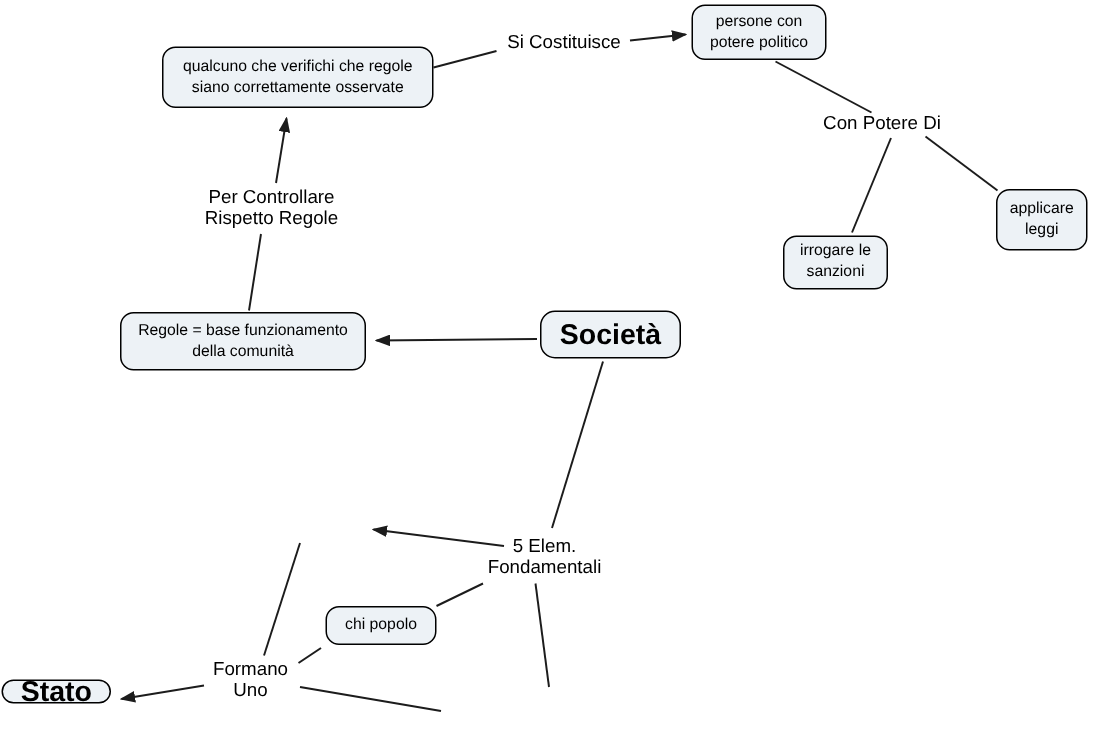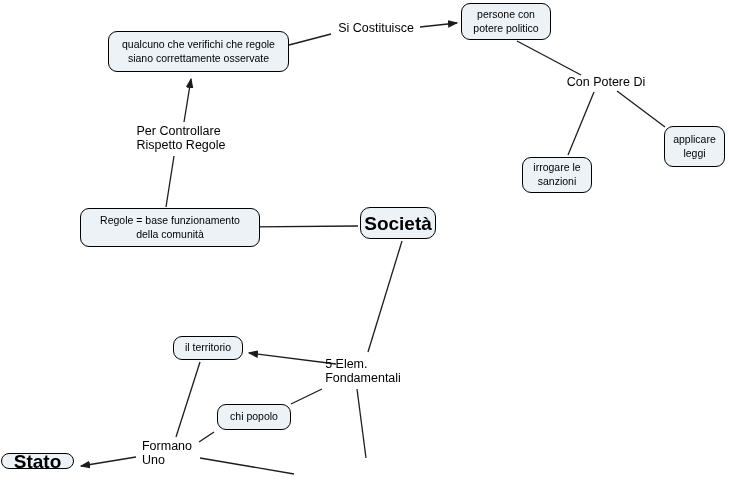--- a/index.html
+++ b/index.html
@@ -42,20 +42,21 @@
   }
   .node.bold {
     font-weight: bold;
     font-size: 19px;
     line-height: 1;
     border-radius: 10px;
     border-width: 1.5px;
   }
   .link-label {
     position: absolute;
+    text-align: center;
     white-space: pre-line;
     font: 12.5px/14px "Liberation Sans", sans-serif;
     transform: translateX(-50%);
   }
 </style>
 </head>
 <body>
 
 <div id="canvas">
 
@@ -88,35 +89,34 @@
 
   <div class="node" style="left:461px; top:3px; width:90px; height:37px;">persone con
 potere politico</div>
 
   <div class="node" style="left:664px; top:126px; width:61px; height:41px;">applicare
 leggi</div>
 
   <div class="node" style="left:522px; top:157px; width:70px; height:36px;">irrogare le
 sanzioni</div>
 
-  <div class="node bold" style="left:360px; top:207px; width:76px; height:32px;">Società</div>
+  <div class="node bold" style="left:360px; top:207px; width:94px; height:32px;">Società</div>
 
-  <div class="node" style="left:80px; top:208px; width:180px; height:39px;">Regole = base funzionamento
+  <div class="node" style="left:80px; top:208px; width:164px; height:39px;">Regole = base funzionamento
 della comunità</div>
 
-  <div class="node" style="left:173px; top:336px; width:70px; height:24px;">il territorio</div>
 
   <div class="node" style="left:217px; top:404px; width:74px; height:26px;">chi popolo</div>
 
 
   <div class="node bold" style="left:1px; top:453px; width:73px; height:16px;">Stato</div>
 
   <div class="link-label" style="left:376px; top:21px;">Si Costituisce</div>
 
-  <div class="link-label" style="left:606px; top:75px;">Con Potere Di</div>
+  <div class="link-label" style="left:588px; top:75px;">Con Potere Di</div>
 
   <div class="link-label" style="left:181px; top:124px;">Per Controllare
 Rispetto Regole</div>
 
   <div class="link-label" style="left:363px; top:357px;">5 Elem.
 Fondamentali</div>
 
   <div class="link-label" style="left:167px; top:439px;">Formano
 Uno</div>
 

